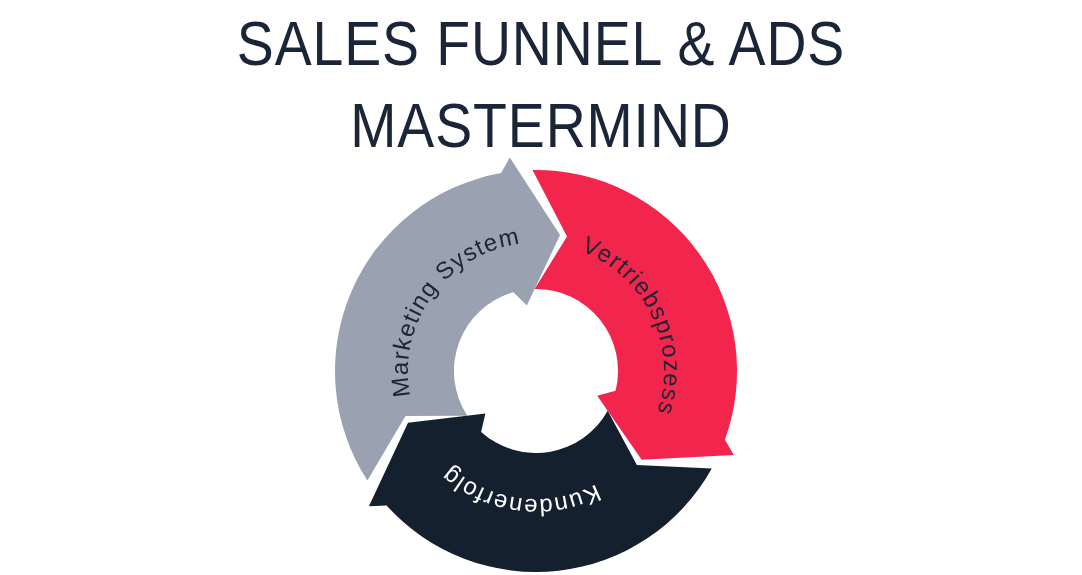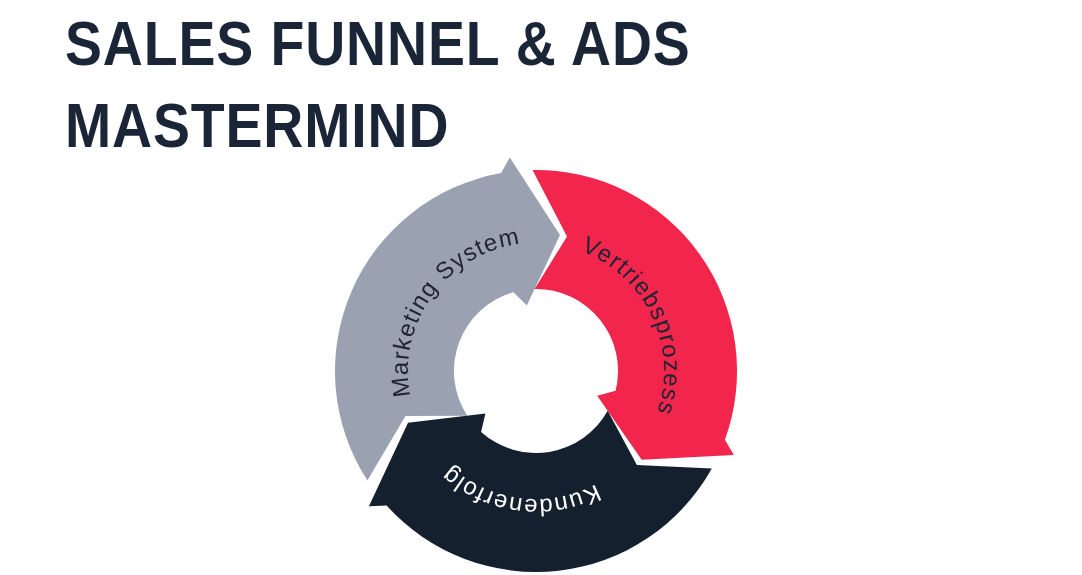--- a/index.html
+++ b/index.html
@@ -11,21 +11,22 @@
     overflow: hidden;
     font-family: "Liberation Sans", sans-serif;
   }
   .title {
     position: absolute;
     top: 0;
     left: 0;
     width: 100%;
     margin: 0;
     padding-top: 2px;
-    font-weight: bold;
+    text-align: center;
+    font-weight: normal;
   }
   .tline {
     display: block;
     font-size: 63px;
     line-height: 82px;
     letter-spacing: 1px;
     transform: scaleX(0.88);
     transform-origin: 50% 50%;
     white-space: nowrap;
   }

